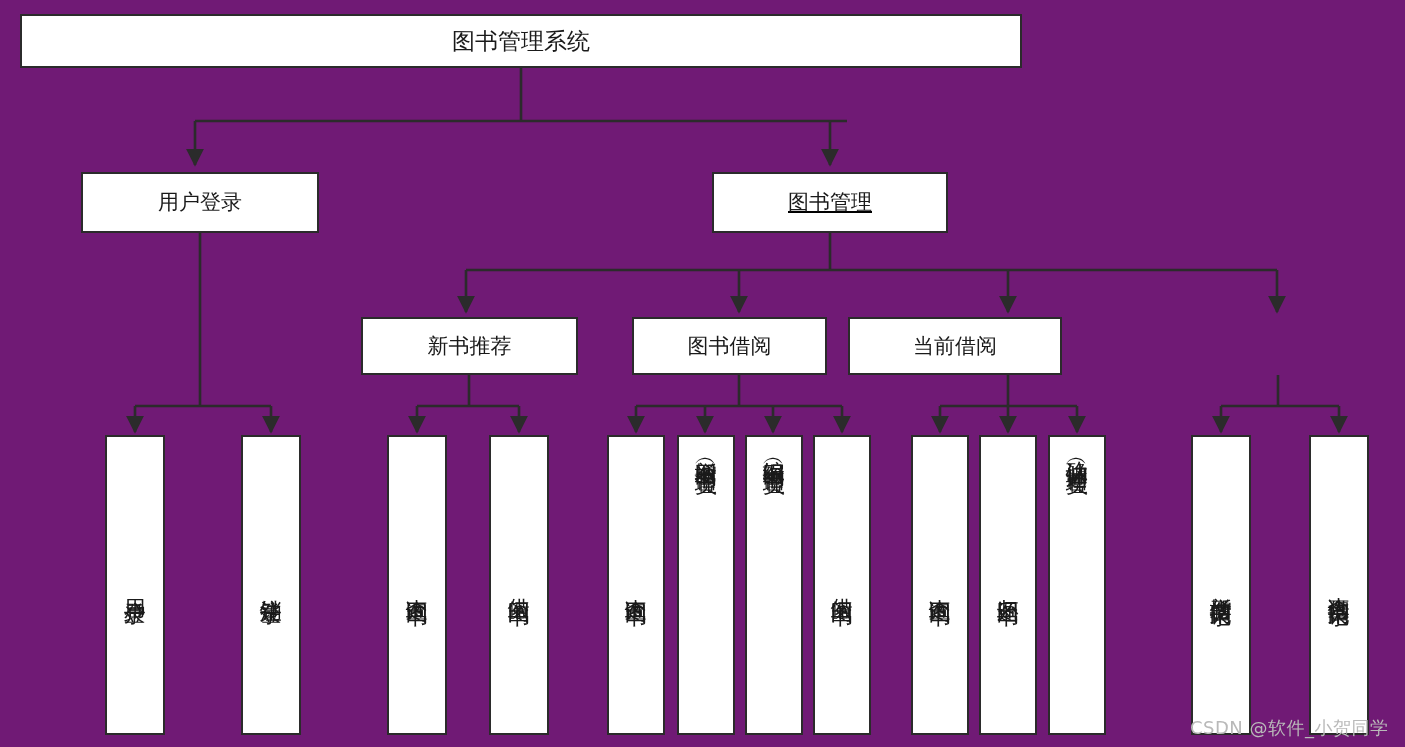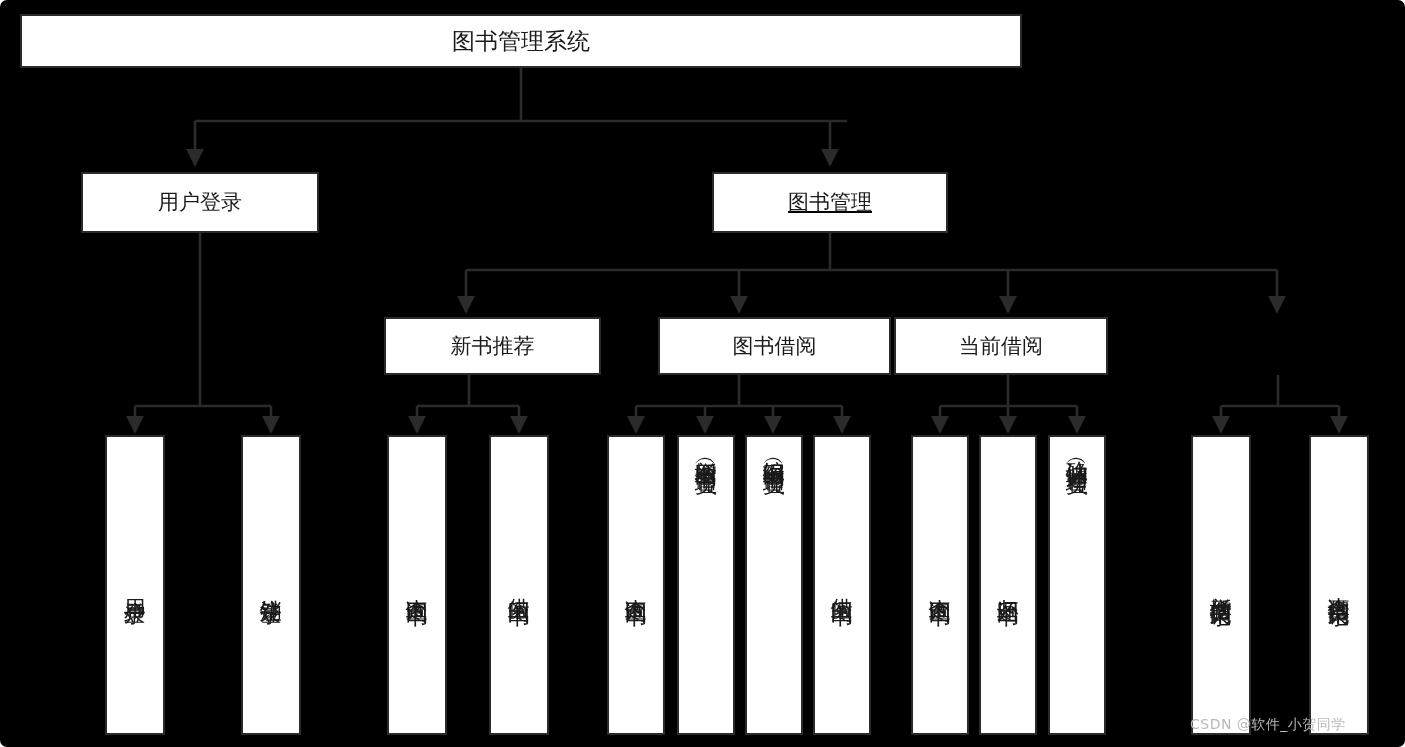--- a/index.html
+++ b/index.html
@@ -7,23 +7,22 @@
     padding: 0;
     background: #ffffff;
   }
   body {
     font-family: "DejaVu Sans", "Liberation Sans", sans-serif;
   }
   #canvas {
     position: relative;
     width: 1405px;
     height: 747px;
-    background: #000000;
+    background: #701a75;
     overflow: hidden;
-    border-radius: 7px;
   }
   svg.wires {
     position: absolute;
     left: 0;
     top: 0;
     width: 1405px;
     height: 747px;
     pointer-events: none;
   }
   .node {
@@ -56,21 +55,21 @@
   .node.leaf .node-label {
     writing-mode: vertical-rl;
     text-orientation: upright;
     font-size: 22px;
     letter-spacing: 2px;
     white-space: nowrap;
   }
   .watermark {
     position: absolute;
     color: #b9b9b9;
-    font-size: 14px;
+    font-size: 18px;
     white-space: nowrap;
     letter-spacing: 0.5px;
   }
 </style>
 </head>
 <body>
 
 <div id="canvas">
 
   <svg class="wires" viewBox="0 0 1405 747" xmlns="http://www.w3.org/2000/svg">
@@ -128,27 +127,27 @@
     <span class="node-label">图书管理系统</span>
   </div>
 
   <div class="node lvl2" style="left:81px; top:172px; width:238px; height:61px;">
     <span class="node-label">用户登录</span>
   </div>
   <div class="node lvl2" style="left:712px; top:172px; width:236px; height:61px;text-decoration:underline;">
     <span class="node-label">图书管理</span>
   </div>
 
-  <div class="node lvl3" style="left:361px; top:317px; width:217px; height:58px;margin-left:23px;">
+  <div class="node lvl3" style="left:361px; top:317px; width:217px; height:58px;">
     <span class="node-label">新书推荐</span>
   </div>
-  <div class="node lvl3" style="left:658px; top:317px; width:233px; height:58px;">
+  <div class="node lvl3" style="left:632px; top:317px; width:195px; height:58px;">
     <span class="node-label">图书借阅</span>
   </div>
-  <div class="node lvl3" style="left:894px; top:317px; width:214px; height:58px;">
+  <div class="node lvl3" style="left:848px; top:317px; width:214px; height:58px;">
     <span class="node-label">当前借阅</span>
   </div>
 
   <div class="node leaf mid" style="left:105px; top:435px; width:60px; height:300px;">
     <span class="node-label">用户登录</span>
   </div>
   <div class="node leaf mid" style="left:241px; top:435px; width:60px; height:300px;">
     <span class="node-label">注销登录</span>
   </div>
 

